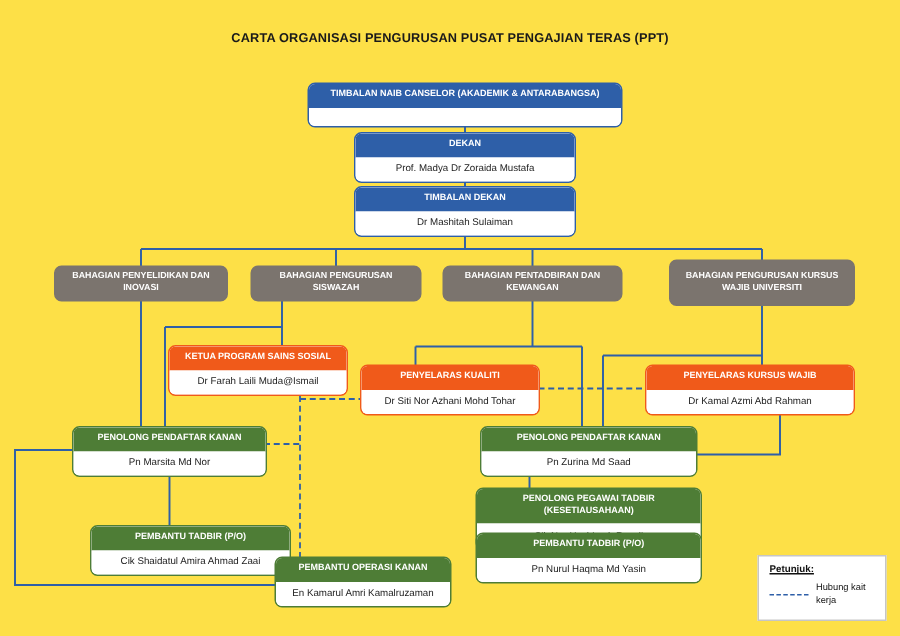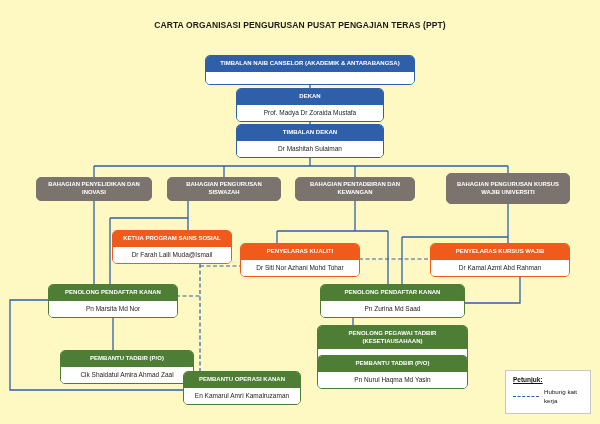--- a/index.html
+++ b/index.html
@@ -1,16 +1,16 @@
 <!DOCTYPE html>
 <html style="--blue: #2e5fa8; --gray: #7b746e; --orange: #f05a1a; --green: #4e7d36; --connector: #2e5fa8;"><head>
 <meta charset="utf-8">
 <style>
   html,body{margin:0;padding:0;background:#fff;}
-  #stage{position:relative;width:600px;height:424px;background:#fef9c3;
+  #stage{position:relative;width:600px;height:424px;background:#fde047;
          font-family:"Liberation Sans",sans-serif;overflow:hidden;}
   #chart-title{position:absolute;top:20px;left:0;width:600px;text-align:center;
          font-size:8.5px;font-weight:bold;color:#1a1a1a;letter-spacing:.1px;}
   svg.wires{position:absolute;left:0;top:0;z-index:1;}
   .sline{stroke:var(--connector,#2e5fa8);stroke-width:1.3;fill:none;}
   .dline{stroke:var(--connector,#2e5fa8);stroke-width:1.2;fill:none;stroke-dasharray:4 2.5;}
 
   .node{position:absolute;z-index:2;border:1.3px solid #000;border-radius:5px;
         overflow:hidden;background:#fff;box-sizing:border-box;}
   .node .hd{color:#fff;font-weight:bold;font-size:6px;text-align:center;

